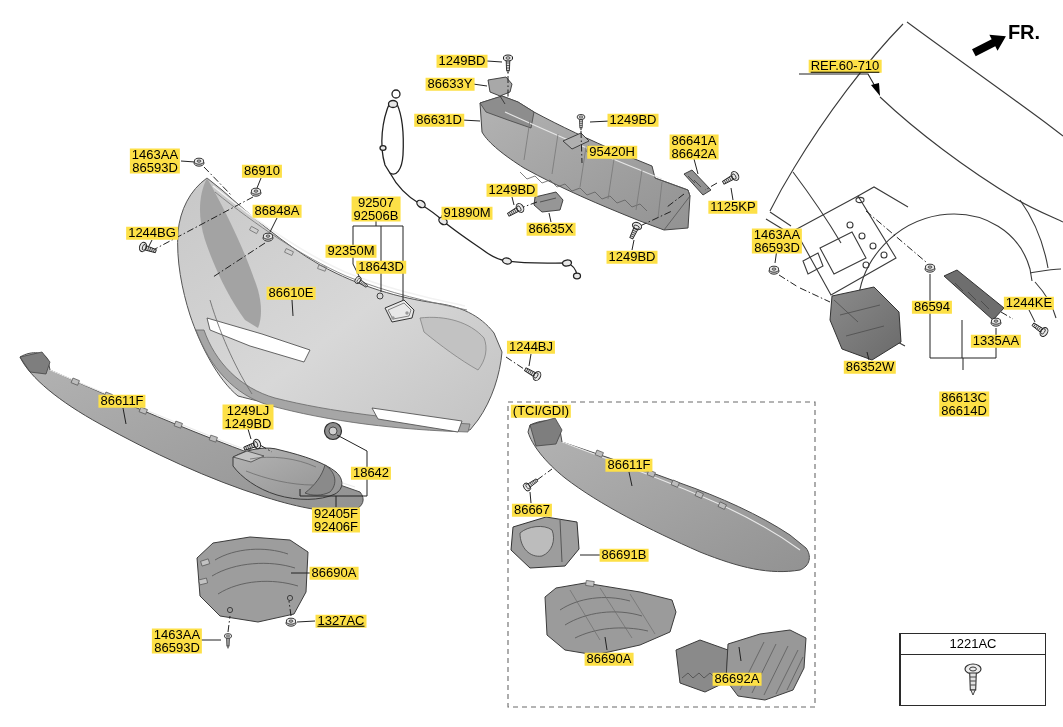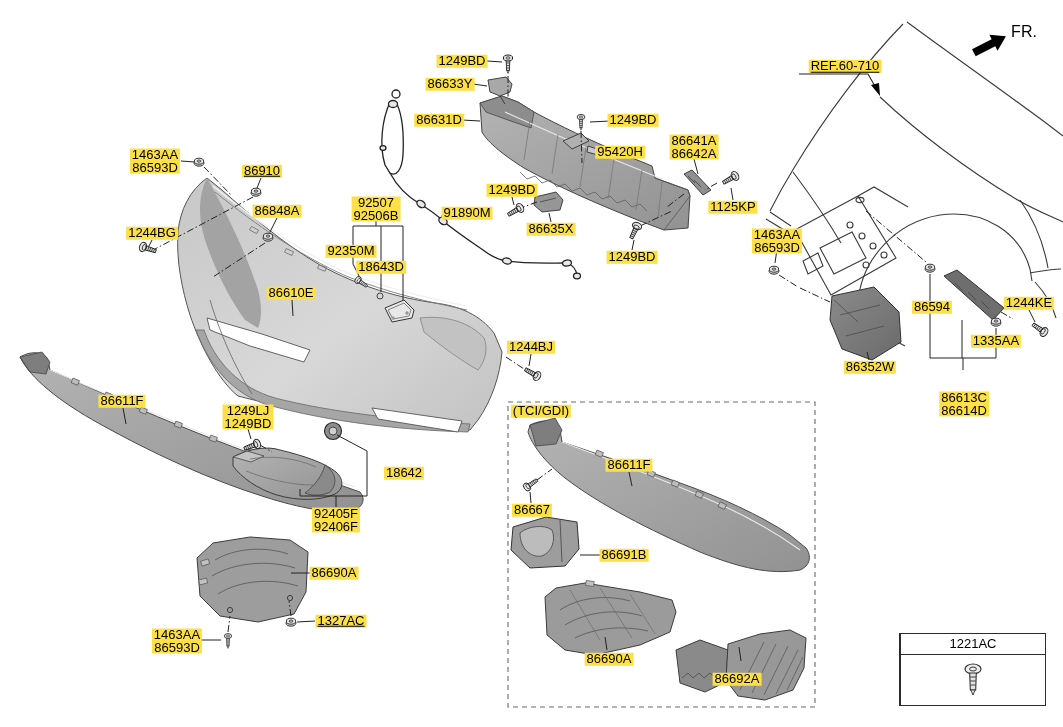--- a/index.html
+++ b/index.html
@@ -7,21 +7,21 @@
     position:relative; width:1063px; height:727px; background:#ffffff;
     font-family:"Liberation Sans", sans-serif; overflow:hidden;
   }
   .art { position:absolute; left:0; top:0; }
   #label-layer { position:absolute; left:0; top:0; width:100%; height:100%; pointer-events:none; }
   .part-label {
     position:absolute; transform:translate(-50%,-50%);
     font-size:13px; line-height:12.5px; color:#000; background:#fde047;
     padding:0 2px; text-align:center; white-space:pre-line;
   }
-  .part-label.fr { font-size:16px; font-weight:normal; background:transparent; }
+  .part-label.fr { font-size:20px; font-weight:bold; background:transparent; }
   .part-label.ref { text-decoration:underline; text-underline-offset:2px;margin-left:12px; }
   .legend {
     position:absolute; left:899px; top:633px; width:147px; height:73px;
     border:1.5px solid #2b2b2b; display:flex; background:#fff; box-sizing:border-box;
   }
   .legend-col { flex:1; display:flex; flex-direction:column; }
   .legend-col.second { border-left:1.5px solid #2b2b2b; }
   .legend-head {
     height:20px; border-bottom:1.5px solid #2b2b2b; text-align:center;
     font-size:13px; line-height:19px; color:#000;
@@ -330,53 +330,53 @@
     <use href="#nut" transform="translate(291,622)"></use>
   </g>
 </svg>
 
 <div id="label-layer">
       <div class="part-label fr" style="left: 1024px; top: 32px;">FR.</div>
       <div class="part-label ref" style="left: 833px; top: 66px;">REF.60-710</div>
       <div class="part-label" style="left: 541px; top: 411px;">(TCI/GDI)</div>
       <div class="part-label" style="left: 155px; top: 161px;">1463AA
 86593D</div>
-      <div class="part-label" style="left: 262px; top: 171px; text-decoration: underline;">86910</div>
+      <div class="part-label" style="left: 262px; top: 171px;">86910</div>
       <div class="part-label" style="left: 277px; top: 211px;">86848A</div>
       <div class="part-label" style="left: 152px; top: 233px;">1244BG</div>
       <div class="part-label" style="left: 291px; top: 293px;">86610E</div>
       <div class="part-label" style="left: 376px; top: 209px;">92507
 92506B</div>
       <div class="part-label" style="left: 351px; top: 251px;">92350M</div>
       <div class="part-label" style="left: 381px; top: 267px;">18643D</div>
       <div class="part-label" style="left: 467px; top: 213px;">91890M</div>
       <div class="part-label" style="left: 462px; top: 61px;">1249BD</div>
       <div class="part-label" style="left: 450px; top: 84px;">86633Y</div>
       <div class="part-label" style="left: 439px; top: 120px;">86631D</div>
       <div class="part-label" style="left: 633px; top: 120px;">1249BD</div>
-      <div class="part-label" style="left: 612px; top: 152px; margin-left: 8px;">95420H</div>
+      <div class="part-label" style="left: 612px; top: 152px;">95420H</div>
       <div class="part-label" style="left: 694px; top: 147px;">86641A
 86642A</div>
       <div class="part-label" style="left: 733px; top: 207px;">1125KP</div>
       <div class="part-label" style="left: 512px; top: 190px;">1249BD</div>
       <div class="part-label" style="left: 551px; top: 229px;">86635X</div>
       <div class="part-label" style="left: 632px; top: 257px;">1249BD</div>
       <div class="part-label" style="left: 777px; top: 241px;">1463AA
 86593D</div>
       <div class="part-label" style="left: 932px; top: 307px;">86594</div>
       <div class="part-label" style="left: 1029px; top: 303px;">1244KE</div>
       <div class="part-label" style="left: 996px; top: 341px;">1335AA</div>
       <div class="part-label" style="left: 870px; top: 367px;">86352W</div>
       <div class="part-label" style="left: 964px; top: 404px;">86613C
 86614D</div>
       <div class="part-label" style="left: 531px; top: 347px;">1244BJ</div>
       <div class="part-label" style="left: 122px; top: 401px;">86611F</div>
       <div class="part-label" style="left: 248px; top: 417px;">1249LJ
 1249BD</div>
-      <div class="part-label" style="left: 371px; top: 473px; margin-left: 33px;">18642</div>
+      <div class="part-label" style="left: 371px; top: 473px;">18642</div>
       <div class="part-label" style="left: 336px; top: 520px;">92405F
 92406F</div>
       <div class="part-label" style="left: 334px; top: 573px;">86690A</div>
       <div class="part-label" style="left: 341px; top: 621px; text-decoration: underline;">1327AC</div>
       <div class="part-label" style="left: 177px; top: 641px;">1463AA
 86593D</div>
       <div class="part-label" style="left: 629px; top: 465px;">86611F</div>
       <div class="part-label" style="left: 532px; top: 510px;">86667</div>
       <div class="part-label" style="left: 624px; top: 555px;">86691B</div>
       <div class="part-label" style="left: 609px; top: 659px;">86690A</div>

